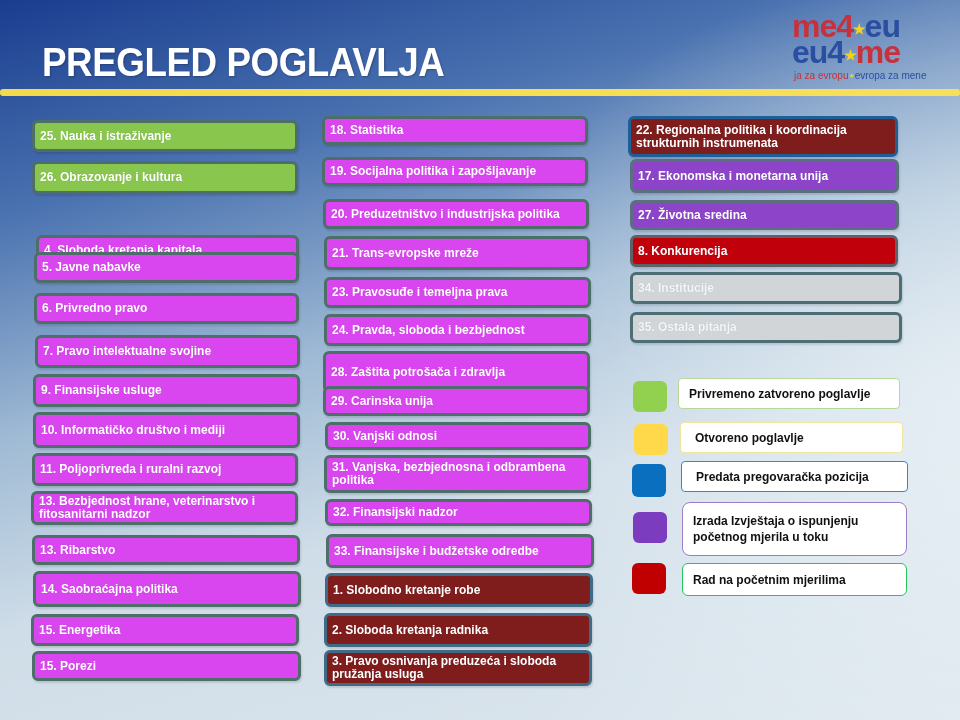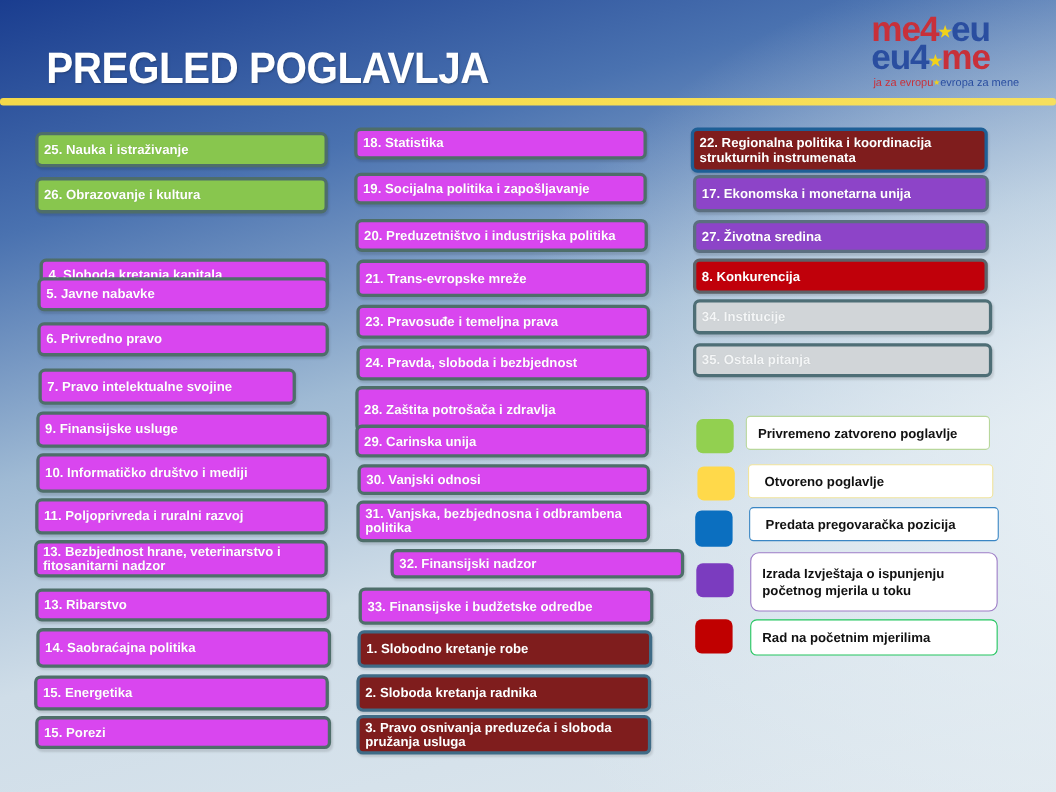--- a/index.html
+++ b/index.html
@@ -96,21 +96,21 @@
   </div>
 <div class="chip yellow" style="left:36px;top:210px;width:263px;height:31px;margin-top:25px;">
     <span>4. Sloboda kretanja kapitala</span>
   </div>
 <div class="chip yellow" style="left:34px;top:252px;width:265px;height:31px;">
     <span>5. Javne nabavke</span>
   </div>
 <div class="chip yellow" style="left:34px;top:293px;width:265px;height:31px;">
     <span>6. Privredno pravo</span>
   </div>
-<div class="chip yellow" style="left:35px;top:335px;width:234px;height:33px;">
+<div class="chip yellow" style="left:35px;top:335px;width:265px;height:33px;">
     <span>7. Pravo intelektualne svojine</span>
   </div>
 <div class="chip yellow" style="left:33px;top:374px;width:267px;height:33px;">
     <span>9. Finansijske usluge</span>
   </div>
 <div class="chip yellow" style="left:33px;top:412px;width:267px;height:36px;">
     <span>10. Informatičko društvo i mediji</span>
   </div>
 <div class="chip yellow" style="left:32px;top:453px;width:266px;height:33px;">
     <span>11. Poljoprivreda i ruralni razvoj</span>
@@ -154,21 +154,21 @@
   </div>
 <div class="chip yellow" style="left:323px;top:386px;width:267px;height:30px;">
     <span>29. Carinska unija</span>
   </div>
 <div class="chip yellow" style="left:325px;top:422px;width:266px;height:28px;">
     <span>30. Vanjski odnosi</span>
   </div>
 <div class="chip yellow" style="left:324px;top:455px;width:267px;height:38px;">
     <span>31. Vanjska, bezbjednosna i odbrambena politika</span>
   </div>
-<div class="chip yellow" style="left:325px;top:499px;width:267px;height:27px;margin-left:30px;">
+<div class="chip yellow" style="left:325px;top:499px;width:267px;height:27px;">
     <span>32. Finansijski nadzor</span>
   </div>
 <div class="chip yellow" style="left:326px;top:534px;width:268px;height:34px;">
     <span>33. Finansijske i budžetske odredbe</span>
   </div>
 <div class="chip bluec" style="left:325px;top:573px;width:268px;height:34px;">
     <span>1. Slobodno kretanje robe</span>
   </div>
 <div class="chip bluec" style="left:324px;top:613px;width:268px;height:34px;">
     <span>2. Sloboda kretanja radnika</span>

